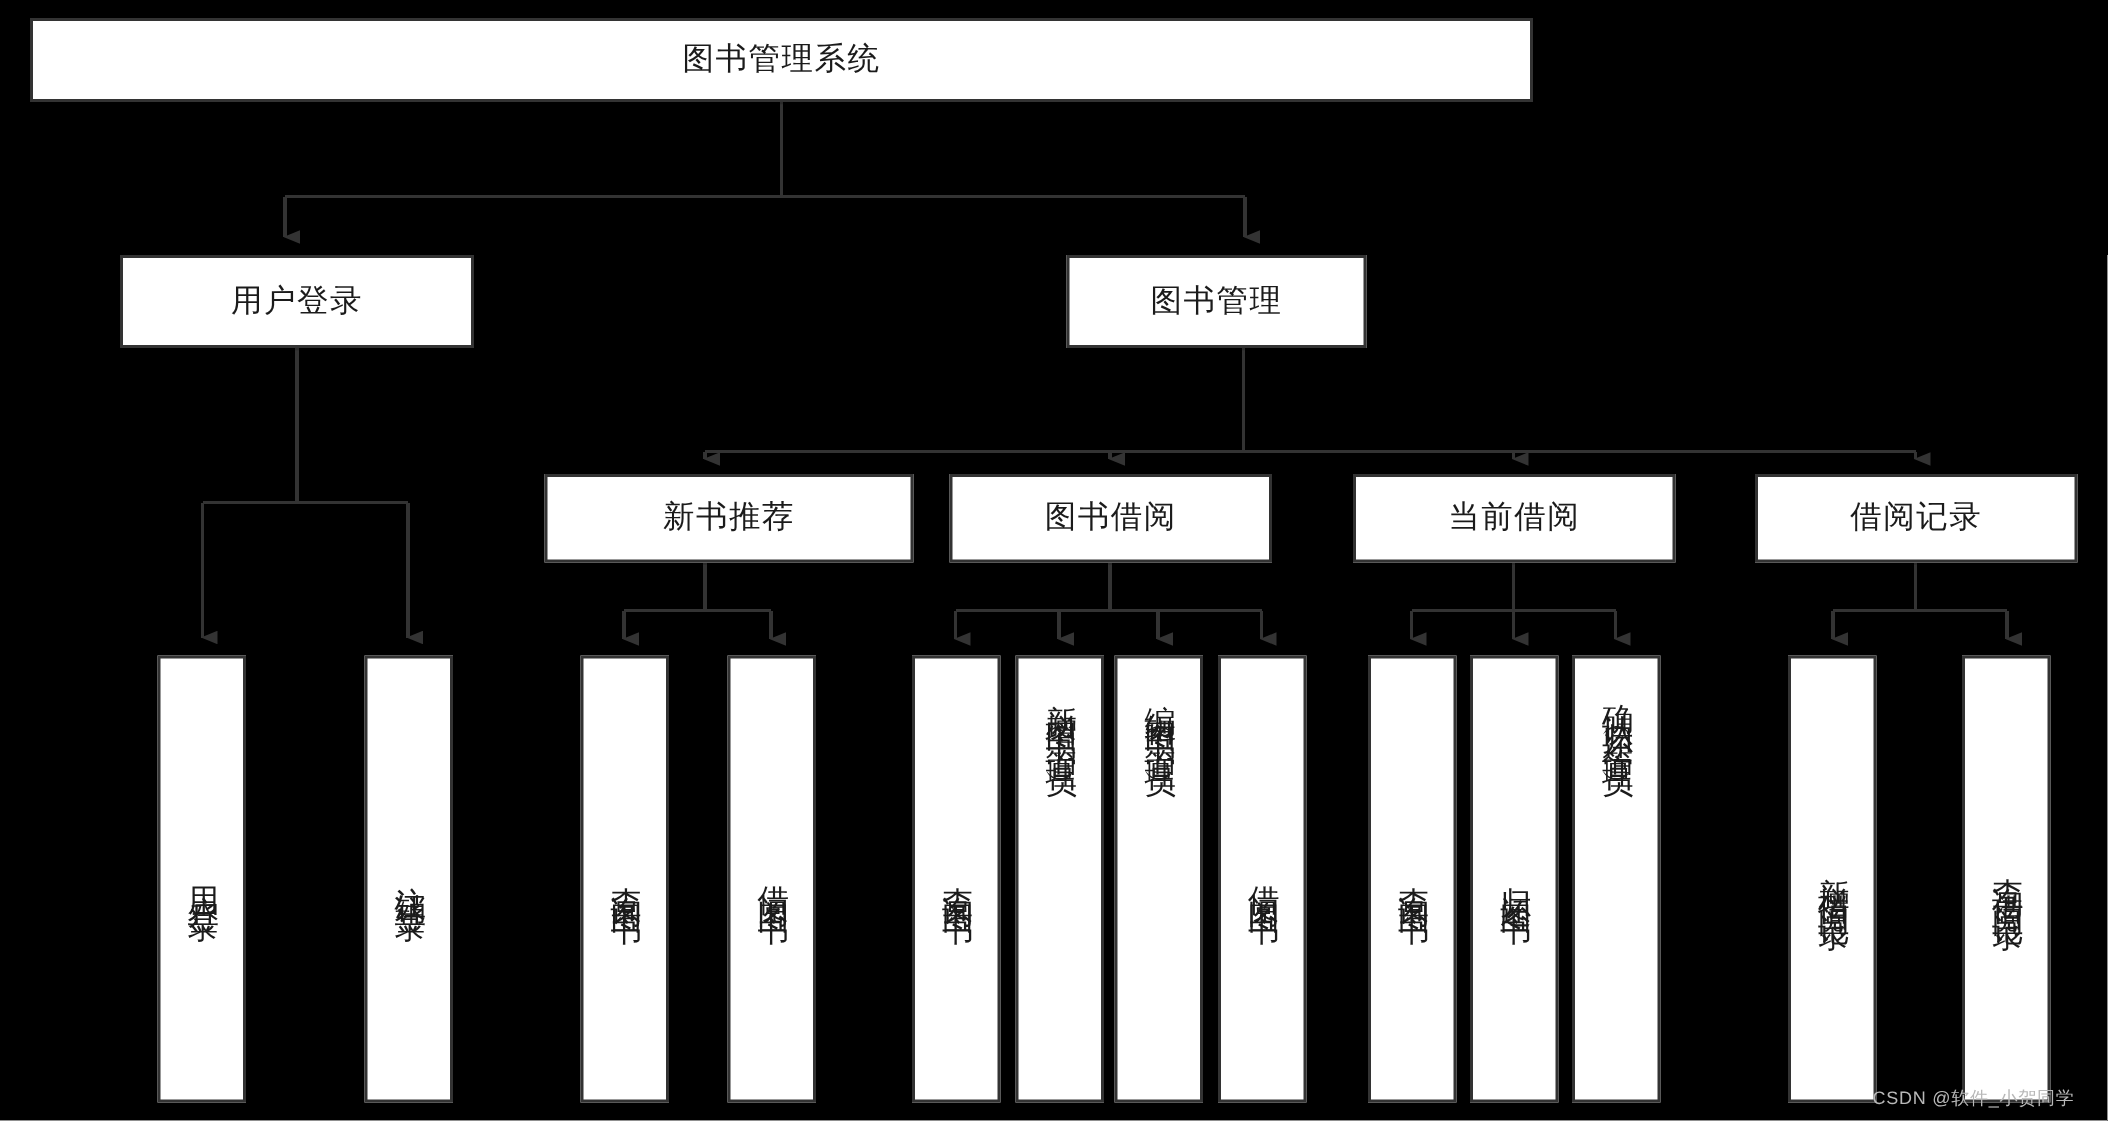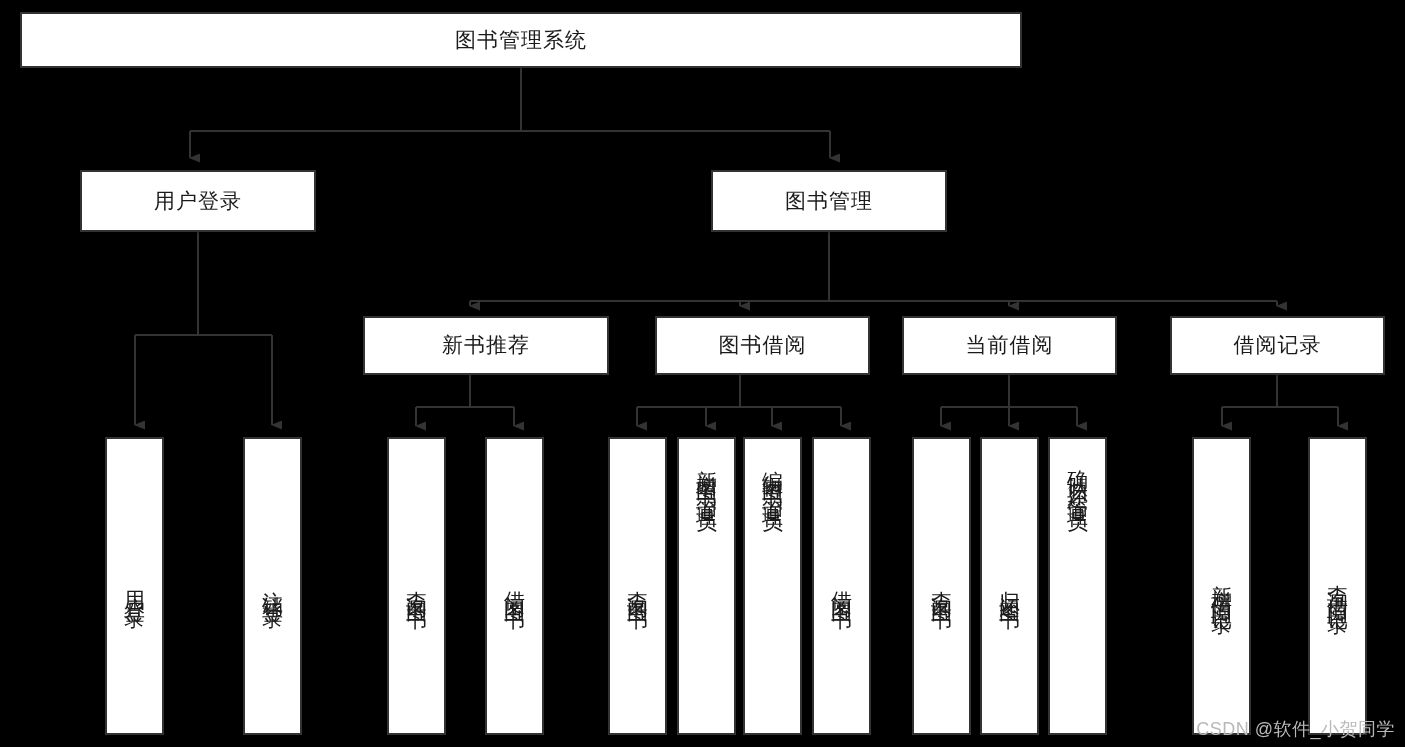--- a/index.html
+++ b/index.html
@@ -57,23 +57,23 @@
     letter-spacing: 6px;
     font-size: 21px;
     white-space: nowrap;
   }
   .node.vertical.center-text {
     align-items: center;
     padding-top: 0;
   }
   #watermark {
     position: absolute;
-    right: 10px;
+    right: 22px;
     bottom: 6px;
-    font-size: 18px;
+    font-size: 12px;
     color: #b8b8b8;
     letter-spacing: 0.5px;
     white-space: nowrap;
     user-select: none;
   }
 </style>
 </head>
 <body>
 
 <div id="diagram-canvas">
@@ -129,29 +129,29 @@
   </svg>
 
   <div class="node" style="left:20px; top:12px; width:1002px; height:56px;">
     <span class="node-label">图书管理系统</span>
   </div>
 
   <div class="node" style="left:80px; top:170px; width:236px; height:62px;">
     <span class="node-label">用户登录</span>
   </div>
 
-  <div class="node" style="left:711px; top:170px; width:236px; height:62px;">
+  <div class="node" style="left:711px; top:170px; width:200px; height:62px;">
     <span class="node-label">图书管理</span>
   </div>
 
   <div class="node" style="left:363px; top:316px; width:246px; height:59px;">
     <span class="node-label">新书推荐</span>
   </div>
 
-  <div class="node" style="left:655px; top:316px; width:215px; height:59px;">
+  <div class="node" style="left:633px; top:316px; width:215px; height:59px;">
     <span class="node-label">图书借阅</span>
   </div>
 
   <div class="node" style="left:1170px; top:316px; width:215px; height:59px;">
     <span class="node-label">借阅记录</span>
   </div>
 
   <div class="node" style="left:902px; top:316px; width:215px; height:59px;">
     <span class="node-label">当前借阅</span>
   </div>

